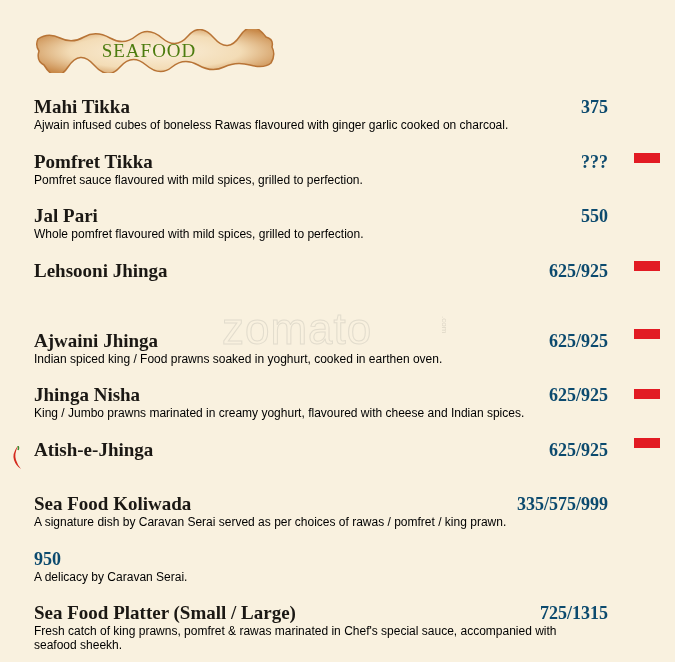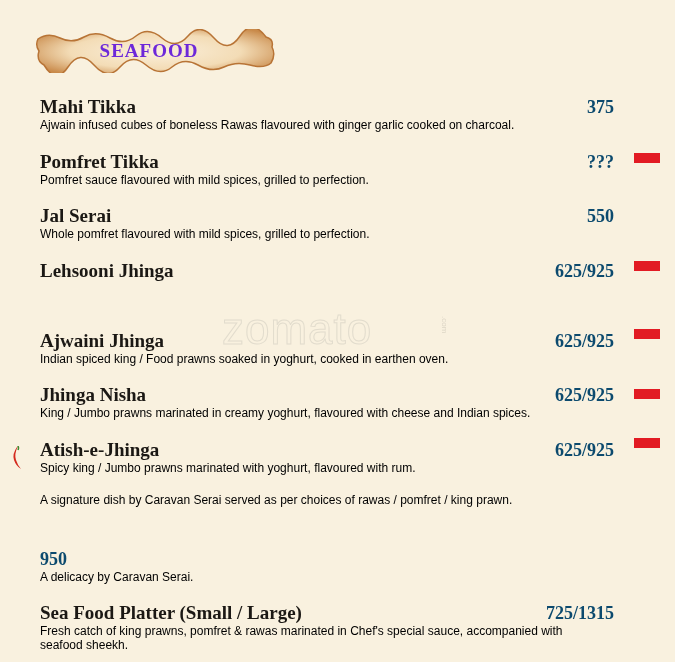--- a/index.html
+++ b/index.html
@@ -10,35 +10,35 @@
       font-family: "Liberation Sans", sans-serif;
       color: #1c1a17;
     }
     .banner {
       position: absolute; left: 34px; top: 29px; width: 242px; height: 44px;
     }
     .banner svg { position: absolute; left: 0; top: 0; }
     .banner-title {
       position: absolute; left: 0; top: 0; width: 100%; height: 100%;
       display: flex; align-items: center; justify-content: center;
-      font-family: "Liberation Serif", serif; font-weight: bold;
-      font-size: 19px; letter-spacing: 1px; color: #6d28d9;
+      font-family: "Liberation Serif", serif; font-weight: normal;
+      font-size: 19px; letter-spacing: 1px; color: #4d7c0f;
       padding-right: 12px; box-sizing: border-box;
     }
     .watermark {
       position: absolute; left: 222px; top: 304px;
       font-family: "Liberation Sans", sans-serif; font-size: 44px;
       color: transparent; -webkit-text-stroke: 1px #e2dccd;
       letter-spacing: 1px;
     }
     .watermark-com {
       position: absolute; left: 440px; top: 316px;
       font-size: 8px; color: #ddd6c6; writing-mode: vertical-rl;
     }
-    .item { position: absolute; left: 40px; width: 574px; }
+    .item { position: absolute; left: 34px; width: 574px; }
     .item-row { display: flex; justify-content: space-between; align-items: baseline; }
     .item-name {
       font-family: "Liberation Serif", serif; font-size: 19px; font-weight: bold;
       color: #1b1814; line-height: 22px;
     }
     .item-price {
       font-family: "Liberation Serif", serif; font-size: 18px; font-weight: bold;
       color: #0c4a6e; line-height: 22px;
     }
     .item-desc {
@@ -90,21 +90,21 @@
   <div class="item-row">
     <span class="item-name">Pomfret Tikka</span>
     <span class="item-price">???</span>
   </div>
   <div class="item-desc">Pomfret sauce flavoured with mild spices, grilled to perfection.</div>
 </div>
 <div class="spicy-marker" style="top:153px"></div>
 
 <div class="item" style="top:205px">
   <div class="item-row">
-    <span class="item-name">Jal Serai</span>
+    <span class="item-name">Jal Pari</span>
     <span class="item-price">550</span>
   </div>
   <div class="item-desc">Whole pomfret flavoured with mild spices, grilled to perfection.</div>
 </div>
 
 <div class="item" style="top:260px">
   <div class="item-row">
     <span class="item-name">Lehsooni Jhinga</span>
     <span class="item-price">625/925</span>
   </div>
@@ -127,25 +127,28 @@
   </div>
   <div class="item-desc">King / Jumbo prawns marinated in creamy yoghurt, flavoured with cheese and Indian spices.</div>
 </div>
 <div class="spicy-marker" style="top:389px"></div>
 
 <div class="item" style="top:439px">
   <div class="item-row">
     <span class="item-name">Atish-e-Jhinga</span>
     <span class="item-price">625/925</span>
   </div>
-  <div class="item-desc">Spicy king / Jumbo prawns marinated with yoghurt, flavoured with rum.</div>
 </div>
 <div class="spicy-marker" style="top:438px"></div>
 
 <div class="item" style="top:493px">
+  <div class="item-row">
+    <span class="item-name">Sea Food Koliwada</span>
+    <span class="item-price">335/575/999</span>
+  </div>
   <div class="item-desc">A signature dish by Caravan Serai served as  per choices of rawas / pomfret / king prawn.</div>
 </div>
 
 <div class="item" style="top:548px">
   <div class="item-row">
     <span class="item-price">950</span>
   </div>
   <div class="item-desc">A delicacy by Caravan Serai.</div>
 </div>
 

